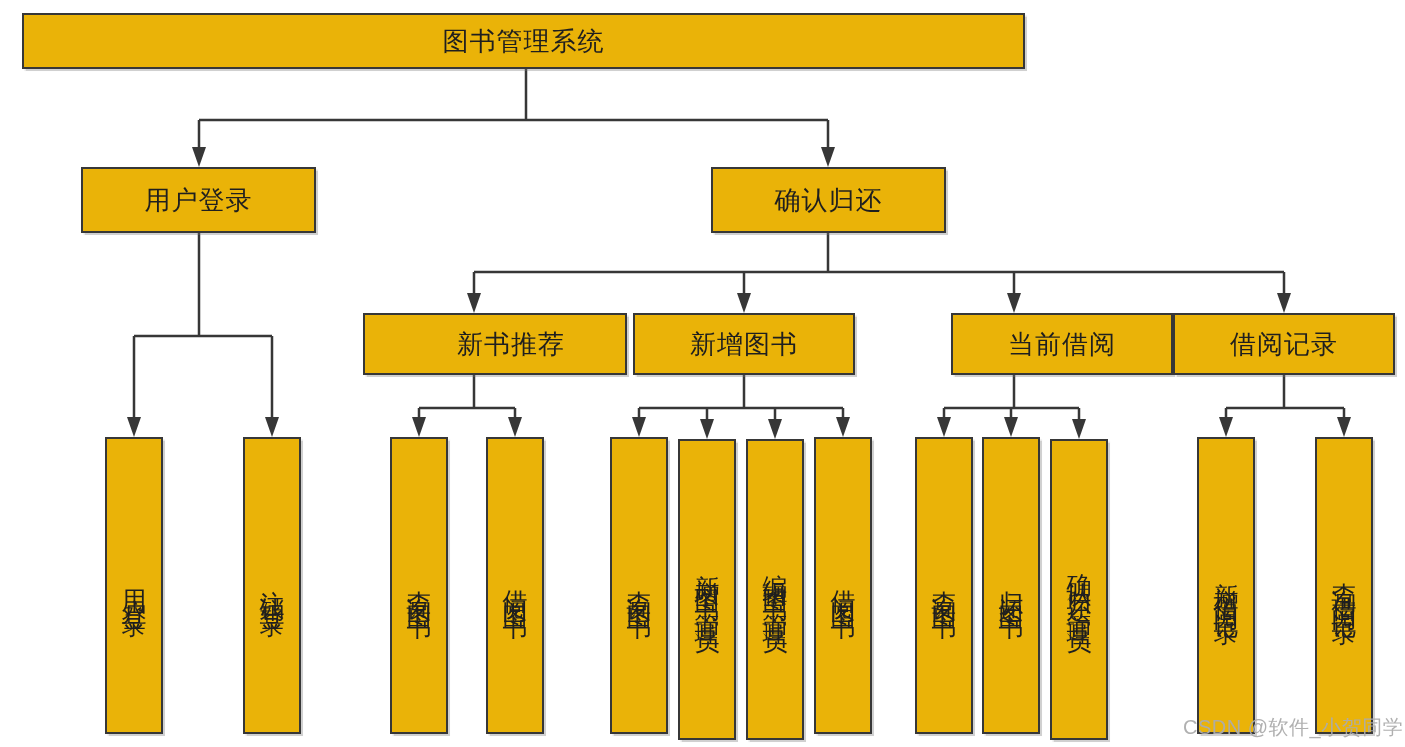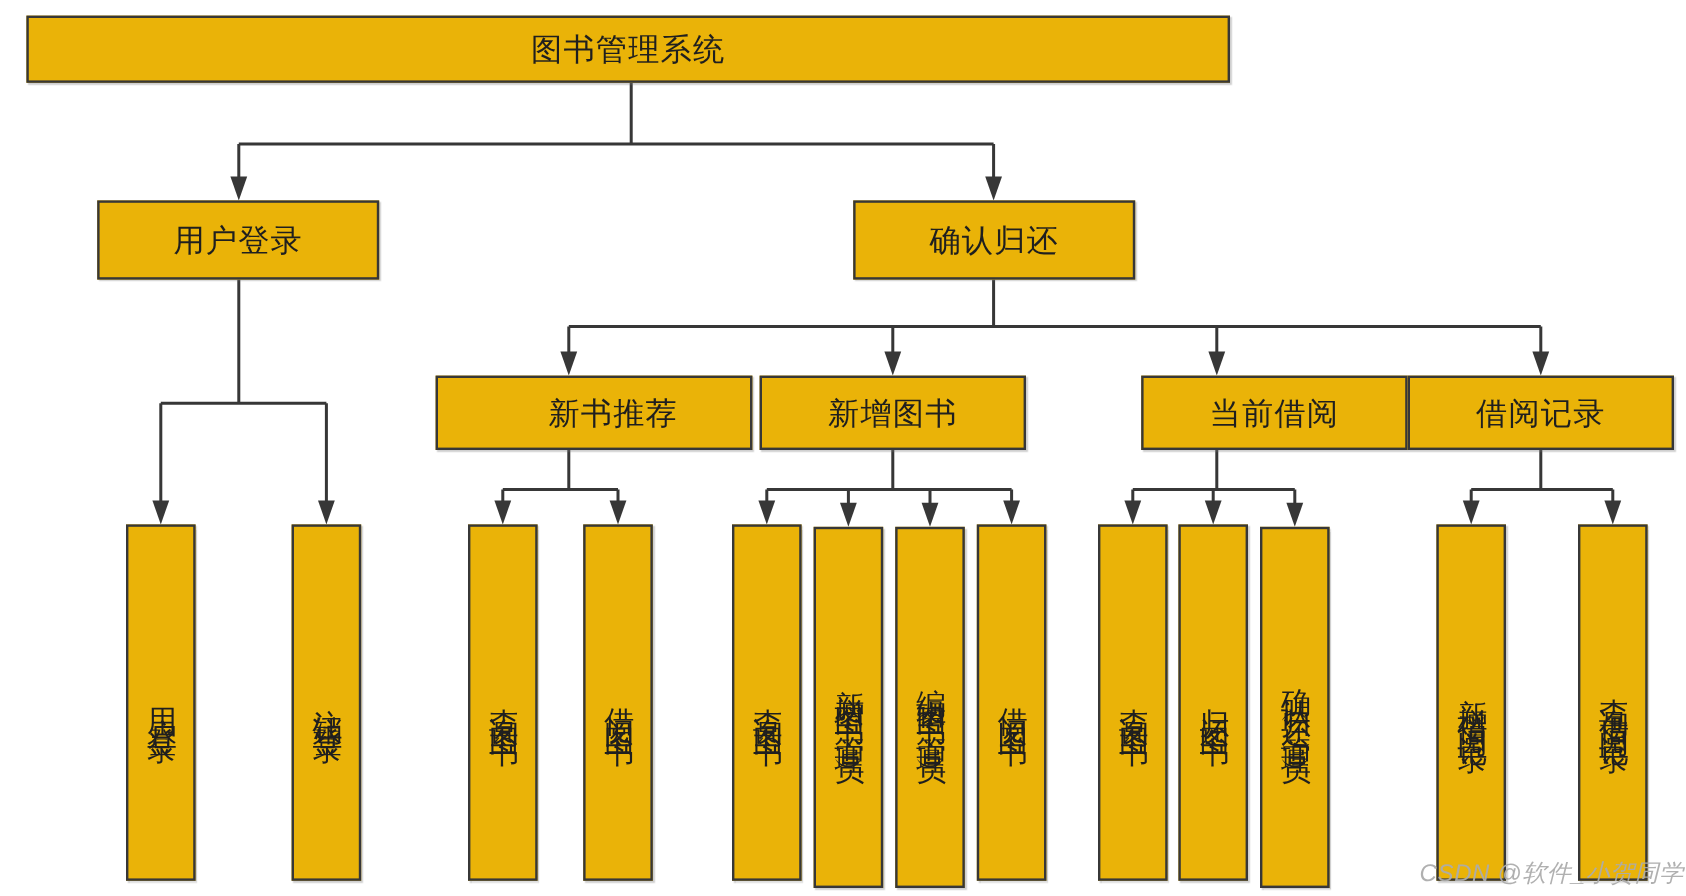--- a/index.html
+++ b/index.html
@@ -39,21 +39,20 @@
     z-index:1;
   }
   #watermark {
     position:absolute;
     left:1183px; top:714px;
     font-size:20px;
     color:rgba(172,172,172,0.95);
     white-space:nowrap;
     z-index:3;
     letter-spacing:0.5px;
-    font-style:italic;
   }
   
   #n-root   { left:22px;  top:13px;  width:1003px; height:56px; }
   #n-login  { left:81px;  top:167px; width:235px;  height:66px; }
   #n-mgmt   { left:711px; top:167px; width:235px;  height:66px; }
   #n-new    { left:363px; top:313px; width:264px;  height:62px;padding-left:32px; }
   #n-borrow { left:633px; top:313px; width:222px;  height:62px; }
   #n-cur    { left:903px; top:313px; width:222px;  height:62px;margin-left:48px; }
   #n-rec    { left:1173px;top:313px; width:222px;  height:62px; }
   .leaf     { width:58px; top:437px; height:297px; }

